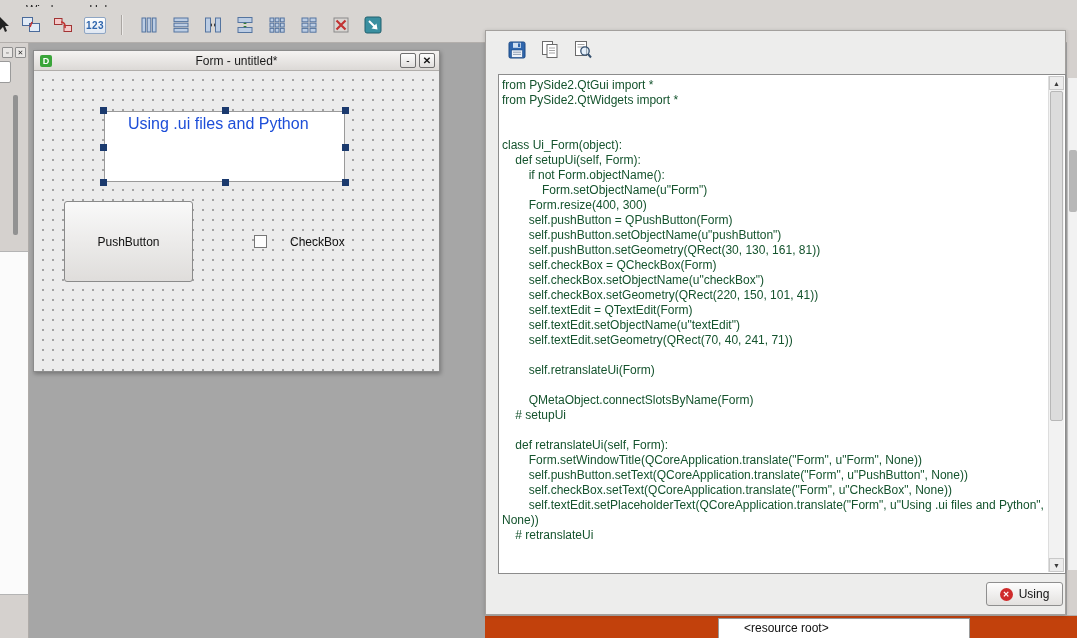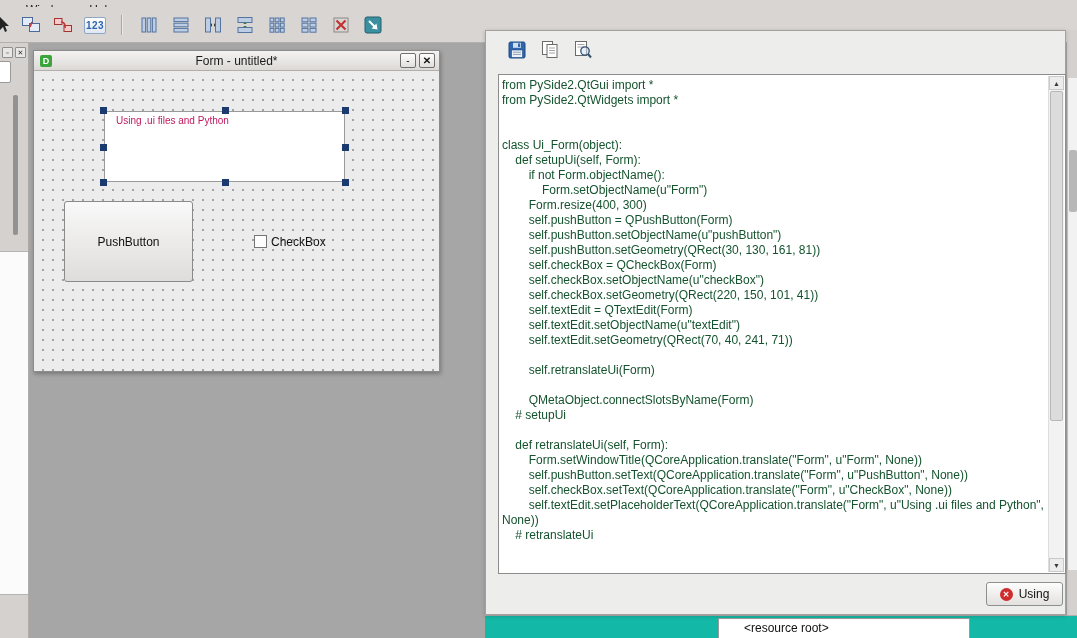--- a/index.html
+++ b/index.html
@@ -29,29 +29,29 @@
   .fw-icon { position:absolute; left:6px; top:4px; width:12px; height:12px; background:#3aa53a; border-radius:2px; color:#fff; font-size:9px; font-weight:bold; line-height:12px; text-align:center; }
   .fw-title { position:absolute; left:0; right:0; top:3px; text-align:center; font-size:12px; color:#1a1a1a; }
   .fw-btn { position:absolute; top:2px; width:16px; height:15px; border:1px solid #6f6f6f; border-radius:2px; background:linear-gradient(#fdfdfd,#e1dfdd); font-size:10px; line-height:13px; text-align:center; color:#111; }
   .fw-min { right:23px; }
   .fw-close { right:4px; font-weight:bold; }
   .fw-canvas { position:absolute; left:0; top:20px; right:0; bottom:0;
     background-image:radial-gradient(#a3a3a3 1px, transparent 1.1px);
     background-size:10px 10px; background-position:4px 4px; }
   .w-textedit-wrap { position:absolute; left:70px; top:40px; width:241px; height:71px; }
   .w-textedit { position:absolute; inset:0; background:#fff; border:1px solid #9a9a9a; }
-  .w-textedit .ph { display:block; padding:3px 11px; font-size:10px; color:#be185d; }
+  .w-textedit .ph { display:block; padding:3px 23px; font-size:16px; color:#1d4ed8; }
   .handle { position:absolute; width:7px; height:7px; background:#1b3a6e; }
   .h-tl{left:-4px;top:-4px} .h-tm{left:calc(50% - 3px);top:-4px} .h-tr{right:-4px;top:-4px}
   .h-ml{left:-4px;top:calc(50% - 3px)} .h-mr{right:-4px;top:calc(50% - 3px)}
   .h-bl{left:-4px;bottom:-4px} .h-bm{left:calc(50% - 3px);bottom:-4px} .h-br{right:-4px;bottom:-4px}
   .w-pushbutton { position:absolute; left:30px; top:130px; width:129px; height:81px; border:1px solid #8a8a8a; border-radius:3px; background:linear-gradient(#f9f9f9,#dfdddb); display:flex; align-items:center; justify-content:center; font-size:12px; color:#111; }
   .w-checkbox { position:absolute; left:220px; top:150px; width:101px; height:41px; display:flex; align-items:center; }
   .cb-box { width:13px; height:13px; background:#fdfdfd; border:1px solid #767676; }
-  .cb-label { margin-left:4px; font-size:12px; color:#111; }
+  .cb-label { margin-left:23px; font-size:12px; color:#111; }
 
   
   .code-dialog { position:absolute; left:485px; top:30px; width:581px; height:585px; background:#ededec; border:1px solid #a3a09d; z-index:5; box-shadow:0 1px 4px rgba(0,0,0,.2); }
   .cd-icon { position:absolute; top:8px; width:22px; height:22px; }
   .cd-save { left:20px; } .cd-copy { left:53px; } .cd-find { left:86px; }
   .code-area { position:absolute; left:12px; top:43px; width:568px; height:500px; background:#fff; border:1px solid #8c8c8c; }
   .code-text { position:absolute; left:3px; top:3px; right:21px; bottom:3px; overflow:hidden;
     white-space:pre-wrap; word-wrap:break-word; font-size:12px; line-height:15px; color:#14532d; }
   .vscroll { position:absolute; right:1px; top:1px; bottom:1px; width:16px; background:#f2f2f2; border-left:1px solid #dddddd; }
   .vs-arrow { position:absolute; left:0; width:15px; height:14px; font-size:7px; line-height:14px; text-align:center; color:#3a3a3a; background:#ececec; border:1px solid #c9c9c9; }
@@ -59,21 +59,21 @@
   .vs-thumb { position:absolute; left:1px; top:15px; width:13px; height:330px; background:#dcdcdc; border:1px solid #b7b7b7; border-radius:2px; }
   .close-btn { position:absolute; left:500px; top:551px; width:77px; height:24px; border:1px solid #8f8f8f; border-radius:3px; background:linear-gradient(#fdfdfd,#e3e1df); display:flex; align-items:center; justify-content:center; gap:6px; font-size:12px; color:#111; }
   .close-badge { width:13px; height:13px; border-radius:50%; background:#cf2b2b; color:#fff; font-size:8px; font-weight:bold; line-height:13px; text-align:center; }
 
   
   .right-strip { position:absolute; left:1067px; top:30px; width:10px; height:585px; background:#d5d1ce; z-index:4; }
   .rs-track { position:absolute; left:0; top:48px; width:10px; height:492px; background:#f2f2f2; border-left:1px solid #c6c6c6; }
   .rs-thumb { position:absolute; left:1px; top:72px; width:8px; height:62px; background:#b7b7b7; border-radius:2px; }
 
   
-  .bottom-strip { position:absolute; left:485px; top:615px; width:592px; height:23px; background:#14b8a6; border-top:1px solid #b3afac; z-index:4; }
+  .bottom-strip { position:absolute; left:485px; top:615px; width:592px; height:23px; background:#c2410c; border-top:1px solid #b3afac; z-index:4; }
   .resource-panel { position:absolute; left:233px; top:2px; width:252px; height:21px; background:#ffffff; border:1px solid #9a9a9a; }
   .resource-panel .row { font-size:12px; line-height:19px; padding-left:25px; color:#111; }
 </style>
 </head>
 <body>
 
 <div class="topbar">
   <div class="menubar">
     <span>Window</span>
     <span>Help</span>

